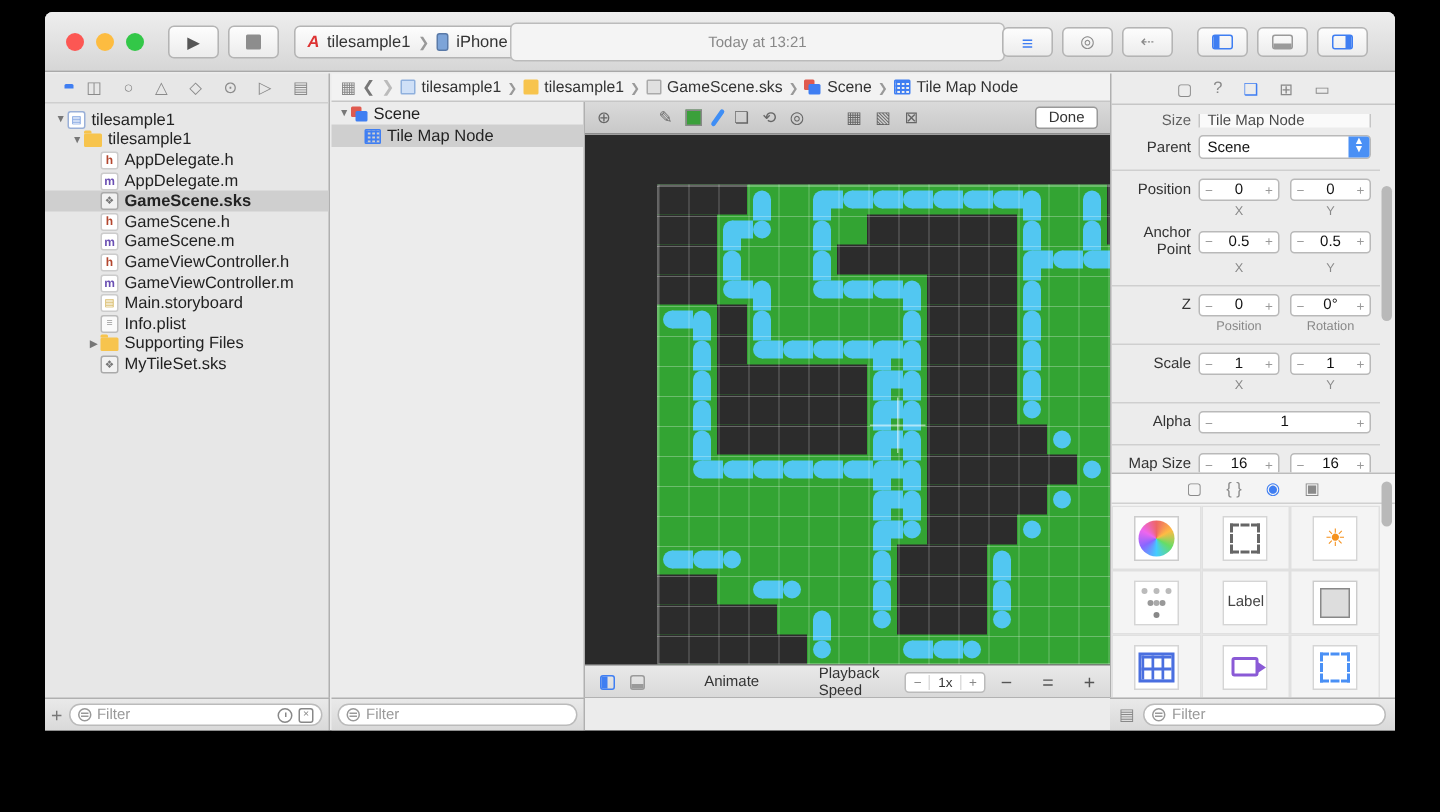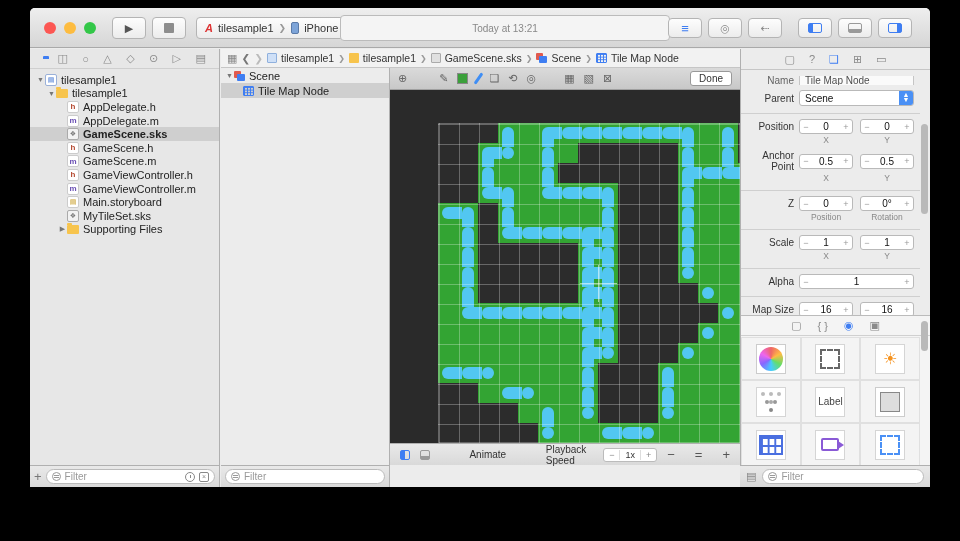--- a/index.html
+++ b/index.html
@@ -250,27 +250,32 @@
           <span class="fic m">m</span>
           <span>GameViewController.m</span>
         </div>
         <div class="trow" style="padding-left: 28px;">
           <span class="arrow"></span>
           <span class="fic sb">▤</span>
           <span>Main.storyboard</span>
         </div>
         <div class="trow" style="padding-left: 28px;">
           <span class="arrow"></span>
-          <span class="fic sks">❖</span>
-          <span>MyTileSet.sks</span>
+          <span class="fic plist">≡</span>
+          <span>Info.plist</span>
         </div>
         <div class="trow" style="padding-left: 28px;">
           <span class="arrow">▶</span>
           <span class="fold"></span>
           <span>Supporting Files</span>
+        </div>
+        <div class="trow" style="padding-left: 28px;">
+          <span class="arrow"></span>
+          <span class="fic sks">❖</span>
+          <span>MyTileSet.sks</span>
         </div>
       </div>
   </div>
   <div class="botbar nav-bot">
     <span class="plus">+</span>
     <div class="filterfield">
       <span class="ficon"></span>
       <span style="flex:1">Filter</span>
       <span class="clockic"></span>
       <span class="boxic">×</span>
@@ -616,21 +621,21 @@
   <div class="inspector">
     <div class="insptabs">
       <span>▢</span>
       <span>?</span>
       <span class="on">❑</span>
       <span>⊞</span>
       <span>▭</span>
     </div>
     <div class="inspbody" id="inspbody">
       <div class="irow clipped">
-        <div class="ilabel">Name</div>
+        <div class="ilabel">Size</div>
         <div class="dropdown" style="border-radius:3px;">
             <span>Tile Map Node</span>
           </div>
       </div>
     <div class="irow">
           <div class="ilabel">Parent</div>
           <div class="dropdown">
             <span>Scene</span>
             <span class="ddbtn">
               <span>▲</span>

